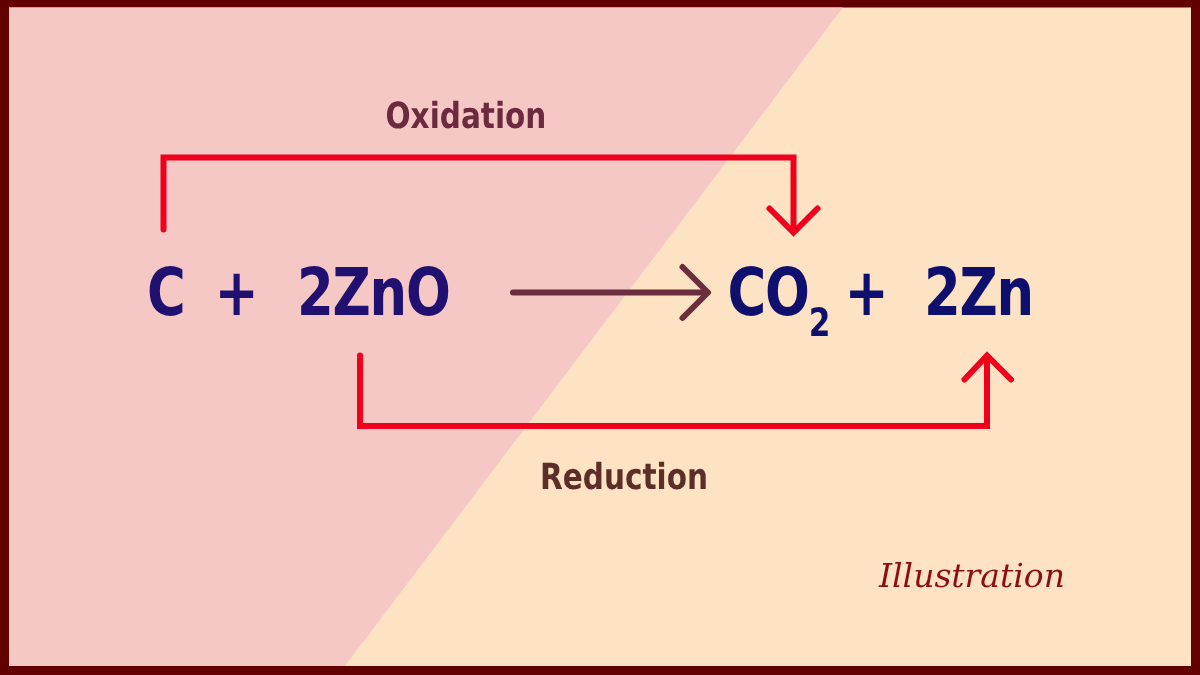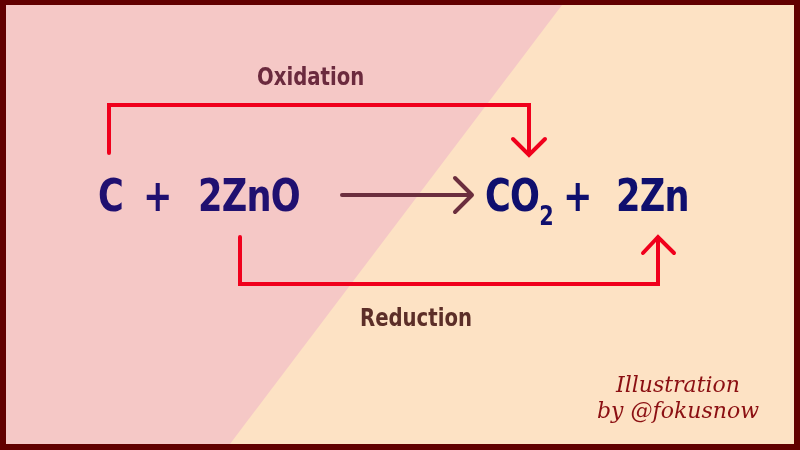--- a/index.html
+++ b/index.html
@@ -41,21 +41,21 @@
     }
     .ox-label { color: #6b2a3e; }
     .red-label { color: #5c2e28; }
     .credit {
       position: absolute;
       font-family: "DejaVu Serif", serif;
       font-style: italic;
       font-size: 22px;
       line-height: 26px;
       color: #8b0f12;
-      text-align: center;
+      text-align: left;
       white-space: pre;
     }
   </style>
 </head>
 <body>
 
 <div class="frame"></div>
 
 <svg class="bg-svg" width="800" height="450" viewBox="0 0 800 450">
 
@@ -84,13 +84,13 @@
 <div class="label red-label" style="left:360px; top:306px;">Reduction</div>
 
 <div class="eq-text reactant" style="left:98px; top:174px;">C</div>
 <div class="eq-text reactant" style="left:143px; top:174px;">+</div>
 <div class="eq-text reactant" style="left:198px; top:174px;">2ZnO</div>
 
 <div class="eq-text product" style="left:485px; top:174px;"><span>CO</span><span class="sub">2</span></div>
 <div class="eq-text product" style="left:563px; top:174px;">+</div>
 <div class="eq-text product" style="left:616px; top:174px;">2Zn</div>
 
-<div class="credit" style="left:586px; top:372px; width:184px;"><div>Illustration</div><div>by @fokusnow</div></div>
+<div class="credit" style="left:586px; top:372px; width:184px;"><div>Illustration</div></div>
 
 </body></html>

